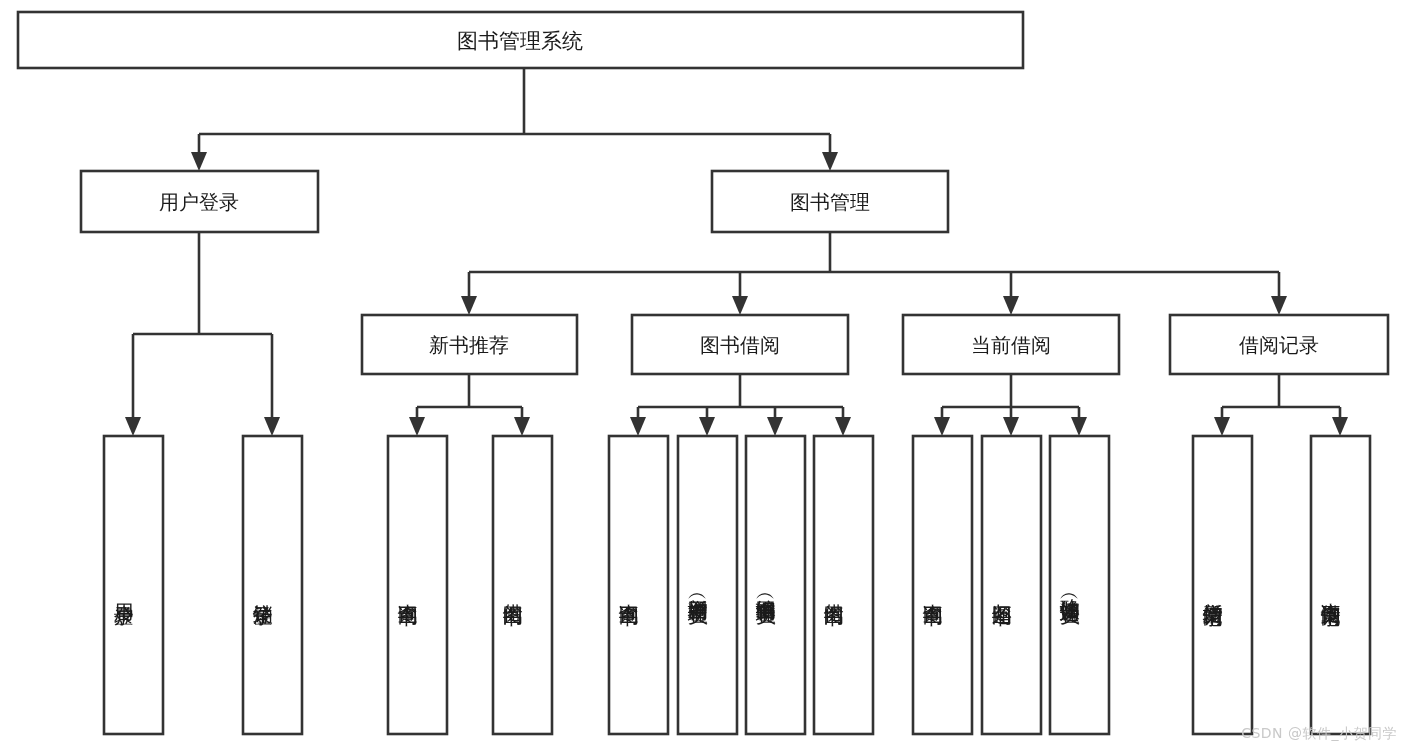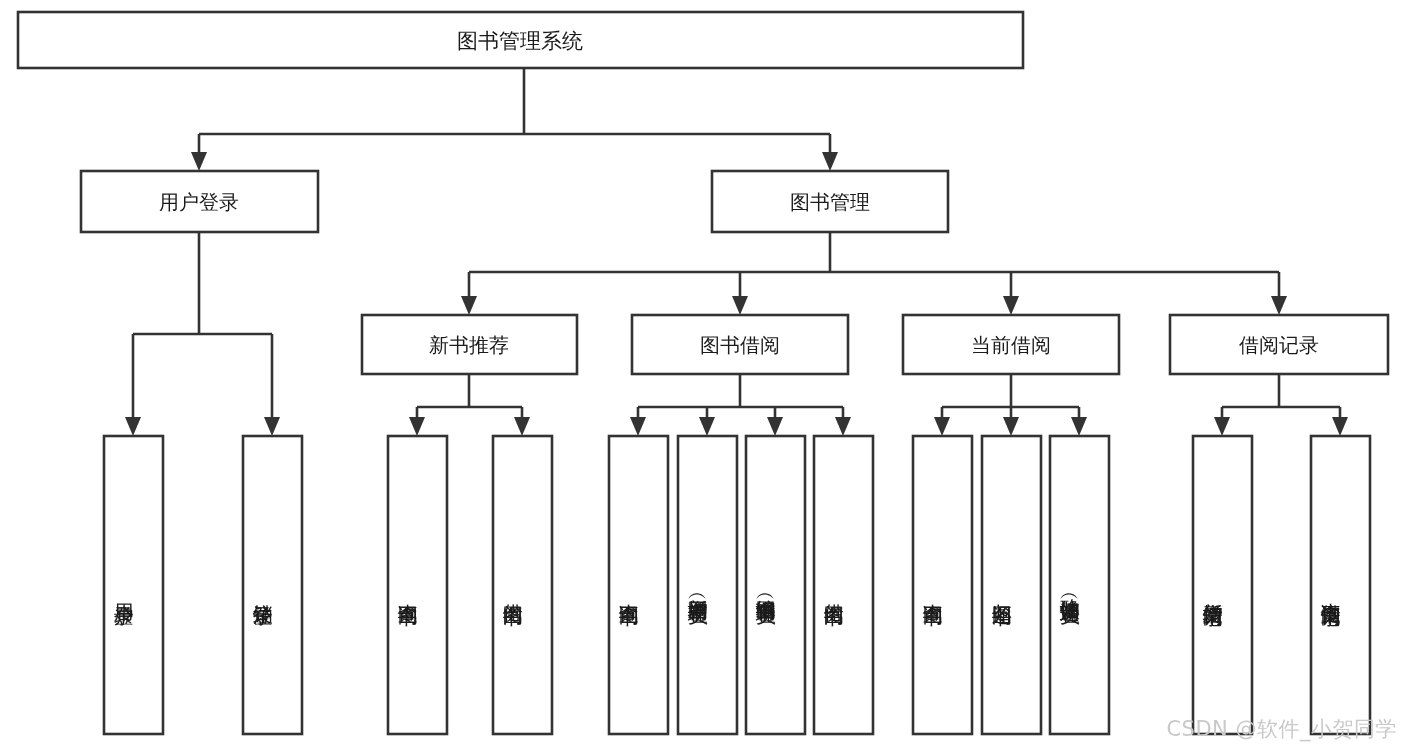--- a/index.html
+++ b/index.html
@@ -67,21 +67,21 @@
     white-space: nowrap;
     text-align: center;
     pointer-events: none;
     user-select: none;
   }
   #watermark {
     position: absolute;
     right: 8px;
     bottom: 4px;
     font-family: "DejaVu Sans", "Liberation Sans", sans-serif;
-    font-size: 21px;
+    font-size: 14px;
     color: #c9c9c9;
     white-space: nowrap;
     letter-spacing: 0.5px;
     text-align: right;
   }
 </style>
 </head>
 <body>
 
 <div id="diagram-root">

